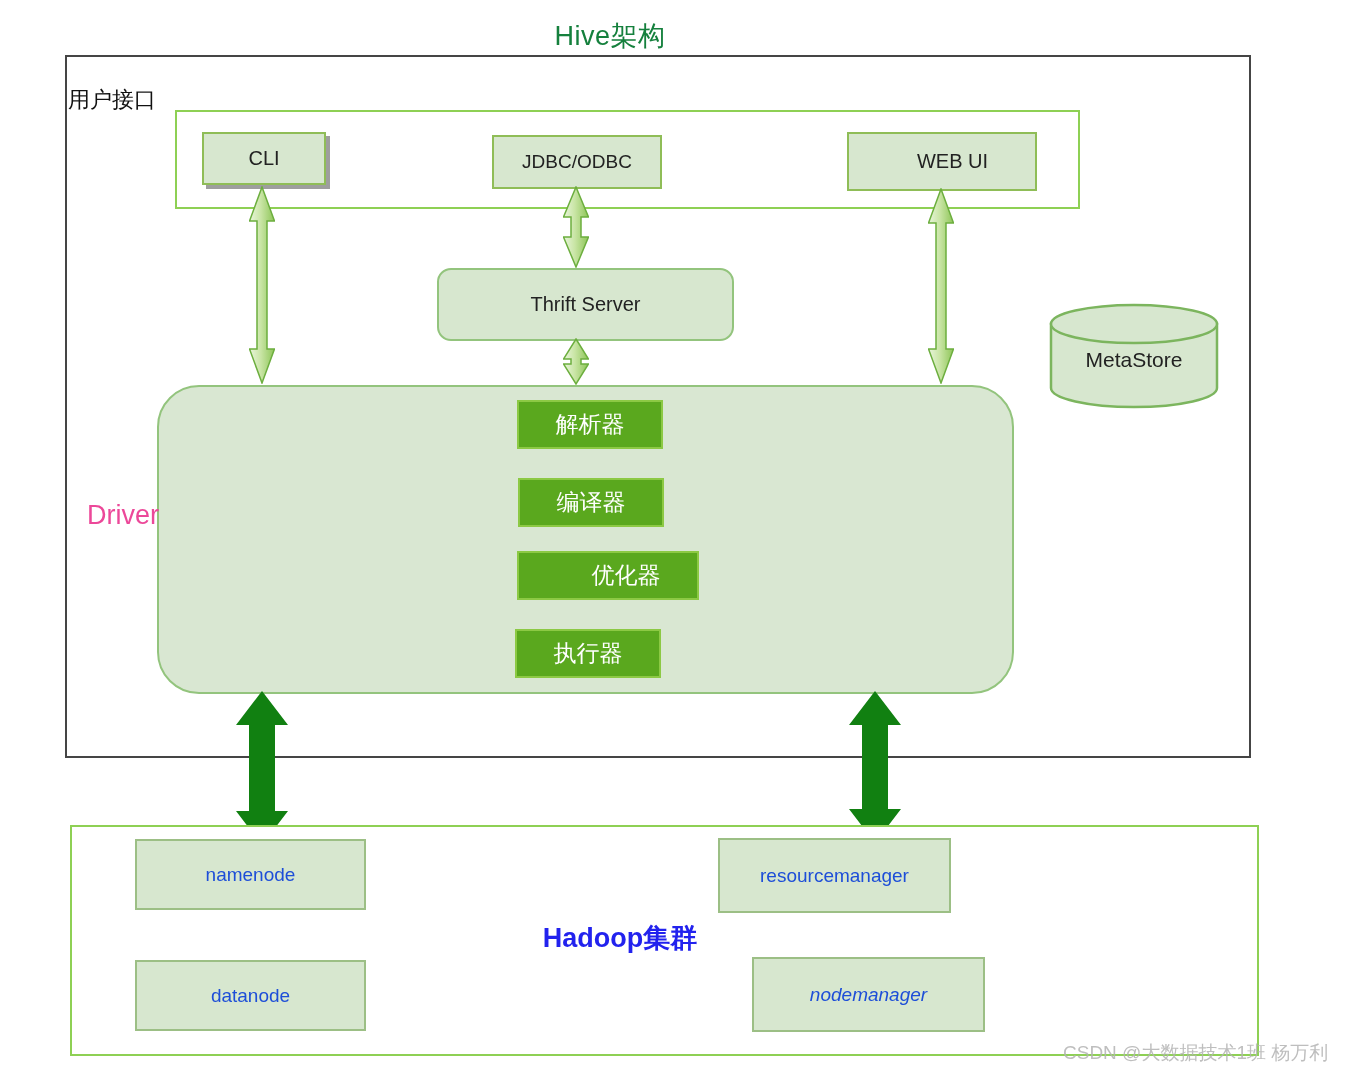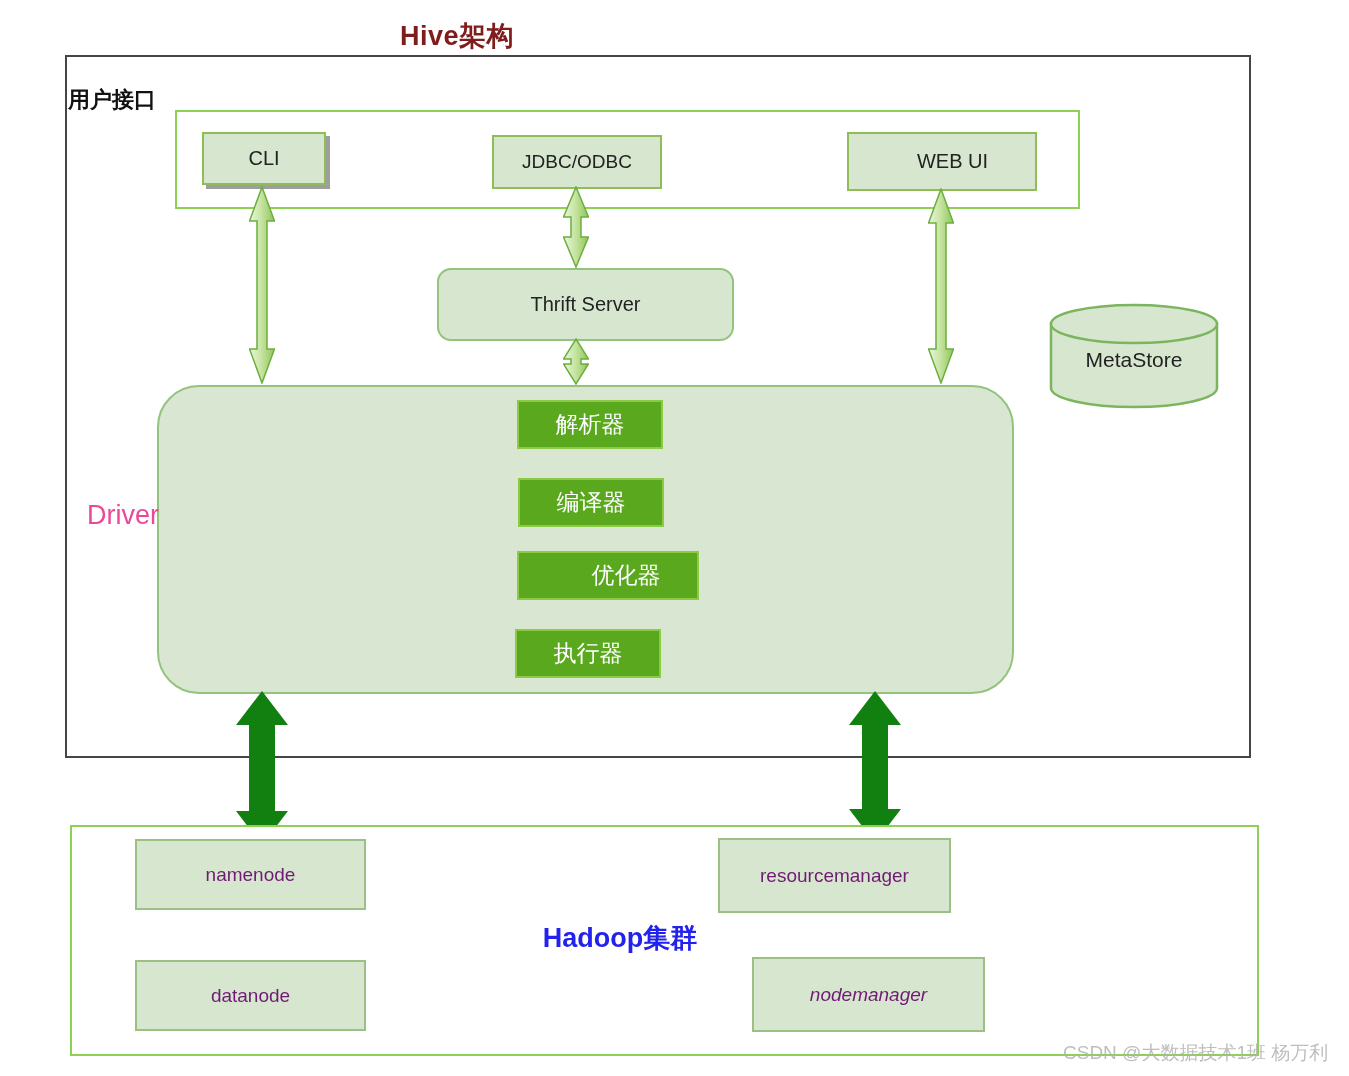--- a/index.html
+++ b/index.html
@@ -2,28 +2,28 @@
 <html><head>
 <meta charset="utf-8">
 <style>
   html,body { margin:0; padding:0; background:#ffffff; }
   .canvas {
     position:relative; width:1349px; height:1076px; background:#ffffff;
     font-family:"Liberation Sans","DejaVu Sans",sans-serif; overflow:hidden;
   }
   .abs { position:absolute; }
   .diagram-title {
-    left:400px; top:18px; width:420px; 
-    font-size:27px; font-weight:bold; color:#7f1d1d; letter-spacing:0.5px;
+    left:400px; top:18px; width:420px; text-align:center;
+    font-size:27px; font-weight:normal; color:#15803d; letter-spacing:0.5px;
   }
   .main-panel {
     left:65px; top:55px; width:1182px; height:699px;
     border:2px solid #454545; background:#ffffff;
   }
-  .ui-label { left:68px; top:85px; font-size:22px; font-weight:bold; color:#111111; }
+  .ui-label { left:68px; top:85px; font-size:22px; font-weight:normal; color:#111111; }
   .ui-panel {
     left:175px; top:110px; width:901px; height:95px;
     border:2px solid #8ed054; background:#ffffff;
   }
   .lite-box {
     background:#d7e7cf; border:2px solid #8fbd57; color:#222222;
     display:flex; align-items:center; justify-content:center; font-size:20px;
   }
   .shadowed { box-shadow:4px 4px 0 #9e9e9e; }
   .cli-box   { left:202px; top:132px; width:120px; height:49px; }
@@ -51,21 +51,21 @@
   }
   .comp-0 { left:517px; top:400px; }
   .comp-1 { left:518px; top:478px; }
   .comp-2 { left:517px; top:551px;padding-left:36px; }
   .comp-3 { left:515px; top:629px; }
   .hadoop-panel {
     left:70px; top:825px; width:1185px; height:227px;
     border:2px solid #8ed054; background:#ffffff;
   }
   .node-box {
-    background:#d7e7cf; border:2px solid #9cbf85; color:#701a75;
+    background:#d7e7cf; border:2px solid #9cbf85; color:#1d4ed8;
     display:flex; align-items:center; justify-content:center; font-size:19px;
   }
   .namenode-box        { left:135px; top:839px; width:227px; height:67px; }
   .datanode-box        { left:135px; top:960px; width:227px; height:67px; }
   .resourcemanager-box { left:718px; top:838px; width:229px; height:71px; }
   .nodemanager-box     { left:752px; top:957px; width:229px; height:71px;font-style:italic; }
   .hadoop-label {
     left:420px; top:920px; width:400px; text-align:center;
     font-size:27px; font-weight:bold; color:#2222ee;
   }

